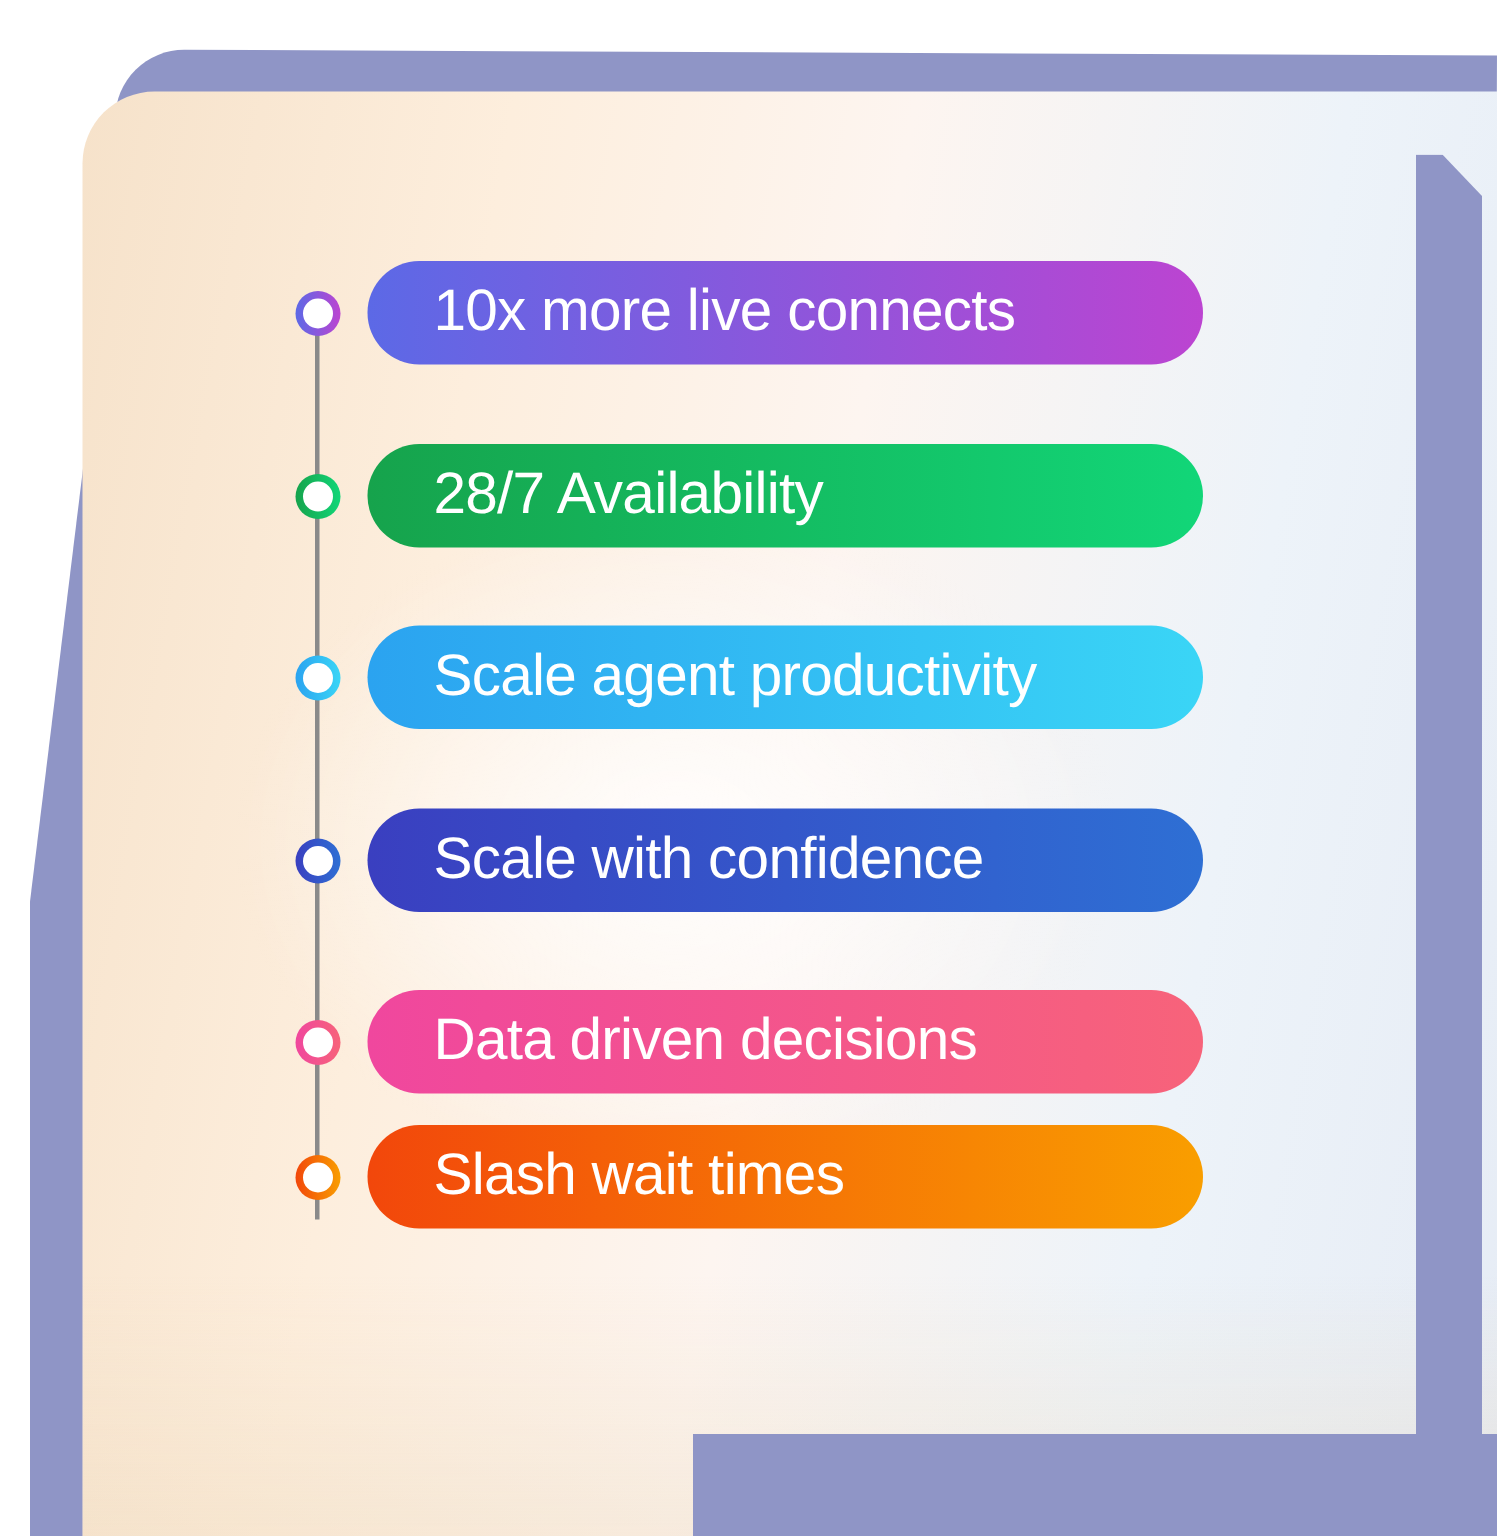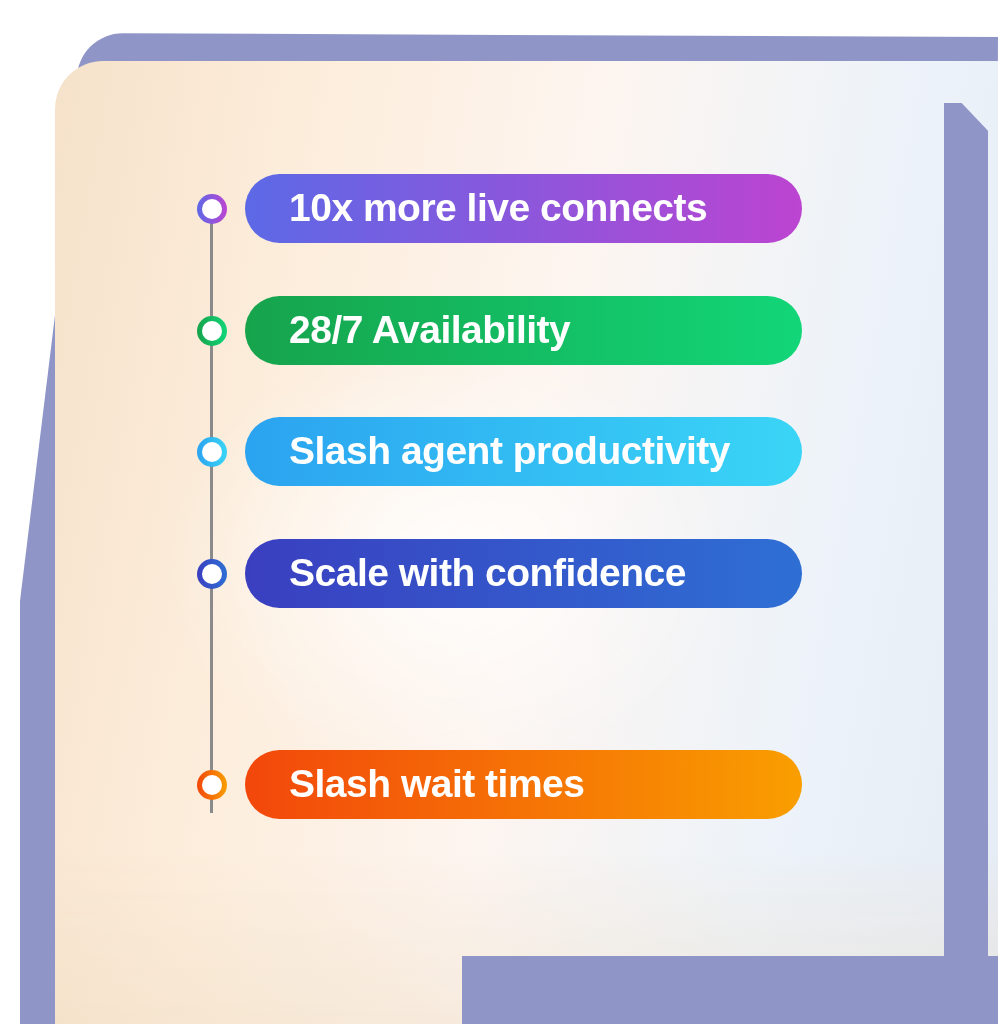--- a/index.html
+++ b/index.html
@@ -69,21 +69,21 @@
   }
   .pill{
     width:557px;height:69px;
     border-radius:34.5px;
     display:flex;align-items:center;
     padding-left:44px;box-sizing:border-box;
   }
   .pill-label{
     color:#ffffff;
     font-size:39px;
-    font-weight:700;
+    font-weight:400;
     letter-spacing:-0.5px;
     white-space:nowrap;
     line-height:1;
     padding-bottom:3px;
   }
 </style>
 </head>
 <body style="background: rgb(255, 255, 255);">
 
 <div class="stage">
@@ -115,33 +115,41 @@
     <div class="pill" style="background: linear-gradient(90deg, rgb(22, 163, 76), rgb(18, 214, 120));">
       <span class="pill-label">28/7 Availability</span>
     </div>
   </div>
 
   <div class="row" style="top:417px">
     <div class="dot" style="background: linear-gradient(90deg, rgb(43, 163, 240), rgb(58, 213, 246));">
         <div class="dot-core"></div>
       </div>
     <div class="pill" style="background: linear-gradient(90deg, rgb(43, 163, 240), rgb(58, 213, 246));">
-      <span class="pill-label">Slash agent productivity</span>
+      <span class="pill-label">Scale agent productivity</span>
     </div>
   </div>
 
   <div class="row" style="top:539px">
     <div class="dot" style="background: linear-gradient(90deg, rgb(58, 63, 192), rgb(46, 111, 212));">
         <div class="dot-core"></div>
       </div>
     <div class="pill" style="background: linear-gradient(90deg, rgb(58, 63, 192), rgb(46, 111, 212));">
       <span class="pill-label">Scale with confidence</span>
     </div>
   </div>
 
+  <div class="row" style="top:660px">
+    <div class="dot" style="background: linear-gradient(90deg, rgb(240, 71, 158), rgb(247, 99, 122));">
+        <div class="dot-core"></div>
+      </div>
+    <div class="pill" style="background: linear-gradient(90deg, rgb(240, 71, 158), rgb(247, 99, 122));">
+      <span class="pill-label">Data driven decisions</span>
+    </div>
+  </div>
 
   <div class="row" style="top:750px">
     <div class="dot" style="background: linear-gradient(90deg, rgb(242, 71, 11), rgb(249, 158, 0));">
         <div class="dot-core"></div>
       </div>
     <div class="pill" style="background: linear-gradient(90deg, rgb(242, 71, 11), rgb(249, 158, 0));">
       <span class="pill-label">Slash wait times</span>
     </div>
   </div>
 

